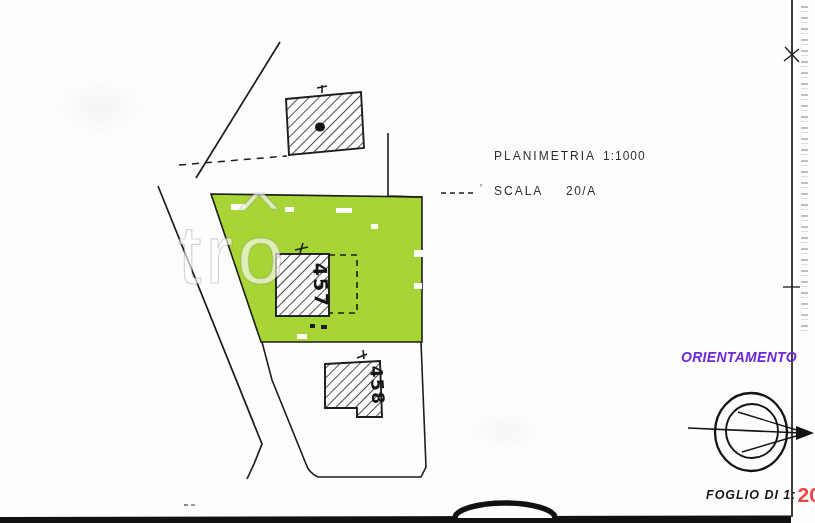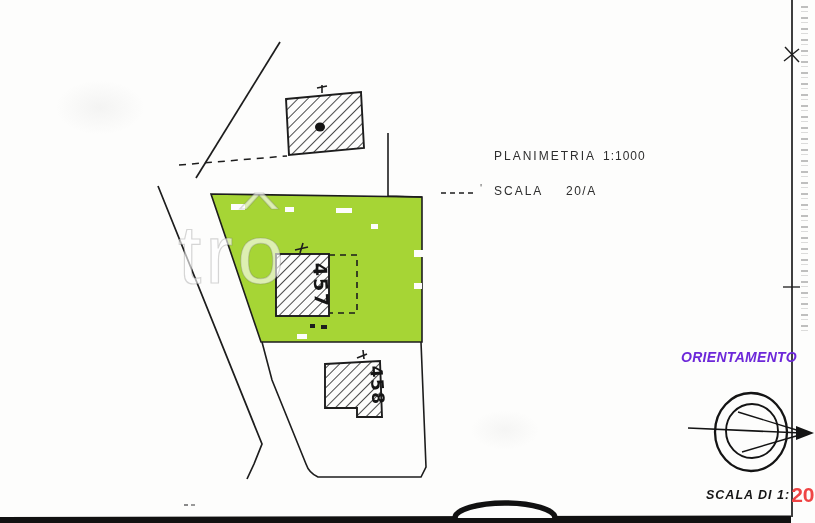--- a/index.html
+++ b/index.html
@@ -147,21 +147,21 @@
 
   <div class="abs tick-mark">'</div>
   <div class="abs plan-label plan-row2-label">SCALA</div>
   <div class="abs plan-value plan-row2-value">20/A</div>
 
   <div class="abs watermark"><span>tr</span><span class="o-wrap"><span>o</span><span class="roof">^</span></span></div>
 
   <div class="abs orientamento">ORIENTAMENTO</div>
 
   <div class="abs scala">
-    <span class="small">SCALA DI 1:</span>
+    <span class="small">FOGLIO DI 1:</span>
     <span class="big">20</span>
   </div>
 
   <div class="abs edge-text-col"></div>
   <div class="abs speck"></div>
   <div class="abs smudge1"></div>
   <div class="abs smudge2"></div>
 
 </div>
 

